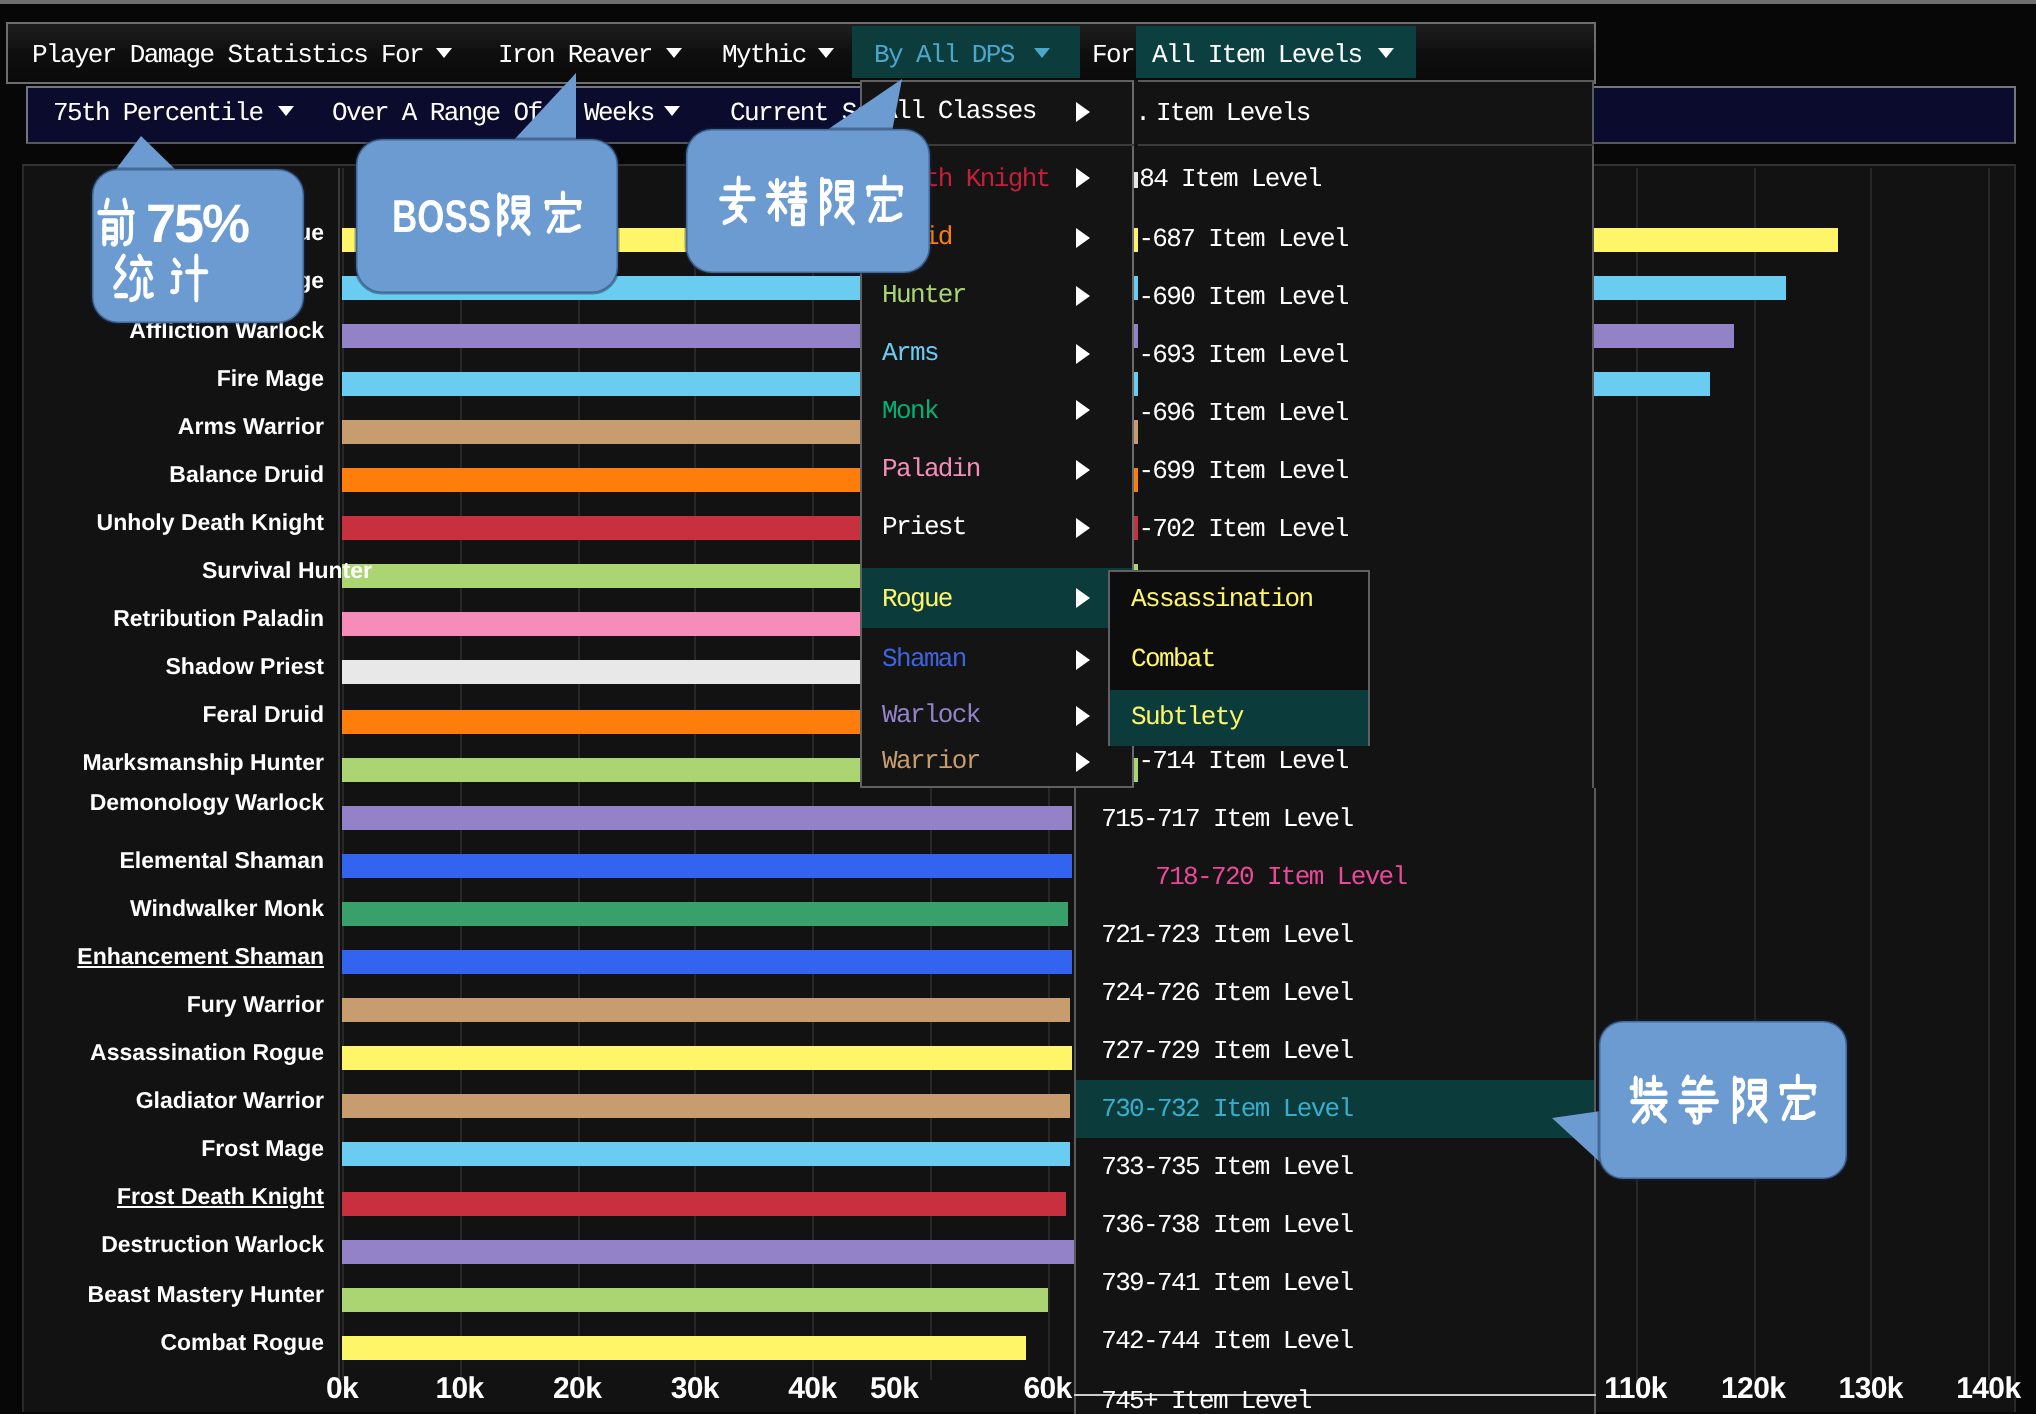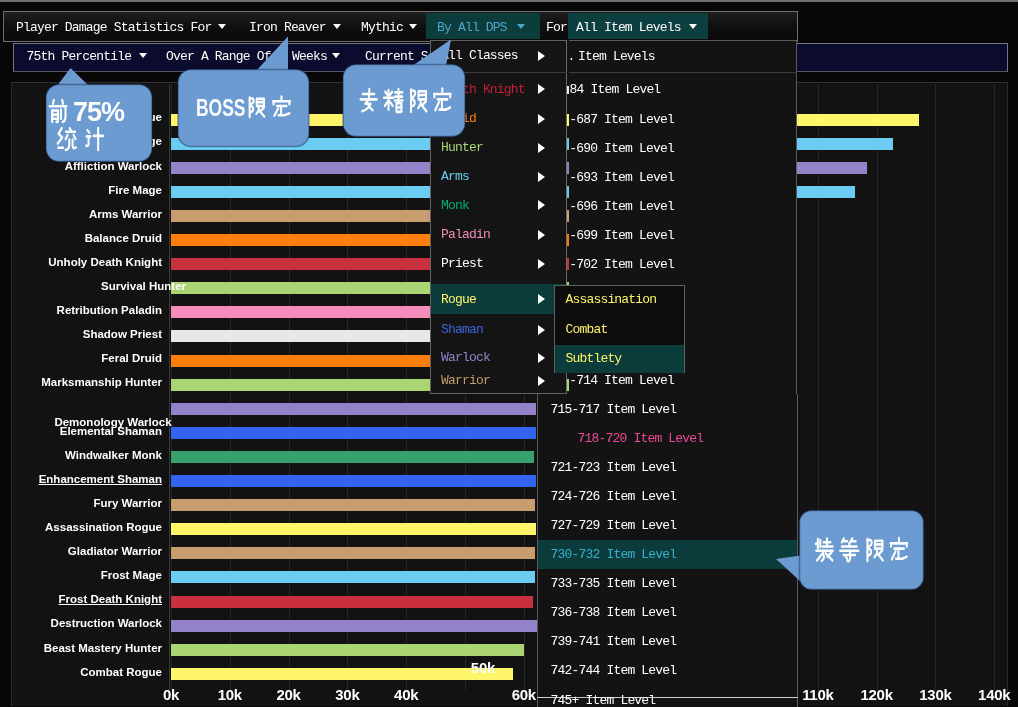--- a/index.html
+++ b/index.html
@@ -47,21 +47,21 @@
 <div class="lab abs" style="left:0px;top:280.0px;width:162px;text-align:right;padding-left:24px;">Survival Hunter</div>
 <div class="abs" style="left:171.0px;top:306.3px;width:509.0px;height:12px;background:#F58CBA;"></div>
 <div class="lab abs" style="left:0px;top:304.1px;width:162px;text-align:right;">Retribution Paladin</div>
 <div class="abs" style="left:171.0px;top:330.4px;width:481.0px;height:12px;background:#E8E8E8;"></div>
 <div class="lab abs" style="left:0px;top:328.2px;width:162px;text-align:right;">Shadow Priest</div>
 <div class="abs" style="left:171.0px;top:354.5px;width:453.0px;height:12px;background:#FF7D0A;"></div>
 <div class="lab abs" style="left:0px;top:352.3px;width:162px;text-align:right;">Feral Druid</div>
 <div class="abs" style="left:171.0px;top:378.6px;width:425.0px;height:12px;background:#ABD473;"></div>
 <div class="lab abs" style="left:0px;top:376.4px;width:162px;text-align:right;">Marksmanship Hunter</div>
 <div class="abs" style="left:171.0px;top:402.7px;width:364.5px;height:12px;background:#9482C9;"></div>
-<div class="lab abs" style="left:0px;top:416px;width:162px;text-align:center;padding-left:32px;">Demonology Warlock</div>
+<div class="lab abs" style="left:0px;top:396px;width:162px;text-align:right;">Demonology Warlock</div>
 <div class="abs" style="left:171.0px;top:426.8px;width:364.5px;height:12px;background:#3364F0;"></div>
 <div class="lab abs" style="left:0px;top:424.6px;width:162px;text-align:right;">Elemental Shaman</div>
 <div class="abs" style="left:171.0px;top:450.9px;width:363.0px;height:12px;background:#38A06A;"></div>
 <div class="lab abs" style="left:0px;top:448.7px;width:162px;text-align:right;">Windwalker Monk</div>
 <div class="abs" style="left:171.0px;top:475.0px;width:364.5px;height:12px;background:#3364F0;"></div>
 <div class="lab abs" style="left:0px;top:472.8px;width:162px;text-align:right;text-decoration:underline;">Enhancement Shaman</div>
 <div class="abs" style="left:171.0px;top:499.1px;width:364.0px;height:12px;background:#C79C6E;"></div>
 <div class="lab abs" style="left:0px;top:496.9px;width:162px;text-align:right;">Fury Warrior</div>
 <div class="abs" style="left:171.0px;top:523.2px;width:364.5px;height:12px;background:#FFF569;"></div>
 <div class="lab abs" style="left:0px;top:521.0px;width:162px;text-align:right;">Assassination Rogue</div>
@@ -75,21 +75,21 @@
 <div class="lab abs" style="left:0px;top:617.4px;width:162px;text-align:right;">Destruction Warlock</div>
 <div class="abs" style="left:171.0px;top:643.7px;width:353.0px;height:12px;background:#ABD473;"></div>
 <div class="lab abs" style="left:0px;top:641.5px;width:162px;text-align:right;">Beast Mastery Hunter</div>
 <div class="abs" style="left:171.0px;top:667.8px;width:342.0px;height:12px;background:#FFF569;"></div>
 <div class="lab abs" style="left:0px;top:665.6px;width:162px;text-align:right;">Combat Rogue</div>
 <div class="ax abs" style="left:141.0px;top:686px;width:60px;text-align:center;">0k</div>
 <div class="ax abs" style="left:199.8px;top:686px;width:60px;text-align:center;">10k</div>
 <div class="ax abs" style="left:258.6px;top:686px;width:60px;text-align:center;">20k</div>
 <div class="ax abs" style="left:317.4px;top:686px;width:60px;text-align:center;">30k</div>
 <div class="ax abs" style="left:376.2px;top:686px;width:60px;text-align:center;">40k</div>
-<div class="ax abs" style="left:435.0px;top:659px;width:60px;text-align:right;">50k</div>
+<div class="ax abs" style="left:435.0px;top:686px;width:60px;text-align:left;">50k</div>
 <div class="ax abs" style="left:493.8px;top:686px;width:60px;text-align:center;">60k</div>
 <div class="ax abs" style="left:552.6px;top:686px;width:60px;text-align:center;">70k</div>
 <div class="ax abs" style="left:611.4px;top:686px;width:60px;text-align:center;">80k</div>
 <div class="ax abs" style="left:670.2px;top:686px;width:60px;text-align:center;">90k</div>
 <div class="ax abs" style="left:729.0px;top:686px;width:60px;text-align:center;">100k</div>
 <div class="ax abs" style="left:787.8px;top:686px;width:60px;text-align:center;">110k</div>
 <div class="ax abs" style="left:846.6px;top:686px;width:60px;text-align:center;">120k</div>
 <div class="ax abs" style="left:905.4px;top:686px;width:60px;text-align:center;">130k</div>
 <div class="ax abs" style="left:964.2px;top:686px;width:60px;text-align:center;">140k</div>
 <div class="abs" style="left:3px;top:11px;width:795px;height:31px;background:linear-gradient(#1e1e1e,#0e0e0e 55%,#0a0a0a);border:1px solid #6e6e6e;box-sizing:border-box;"></div>

